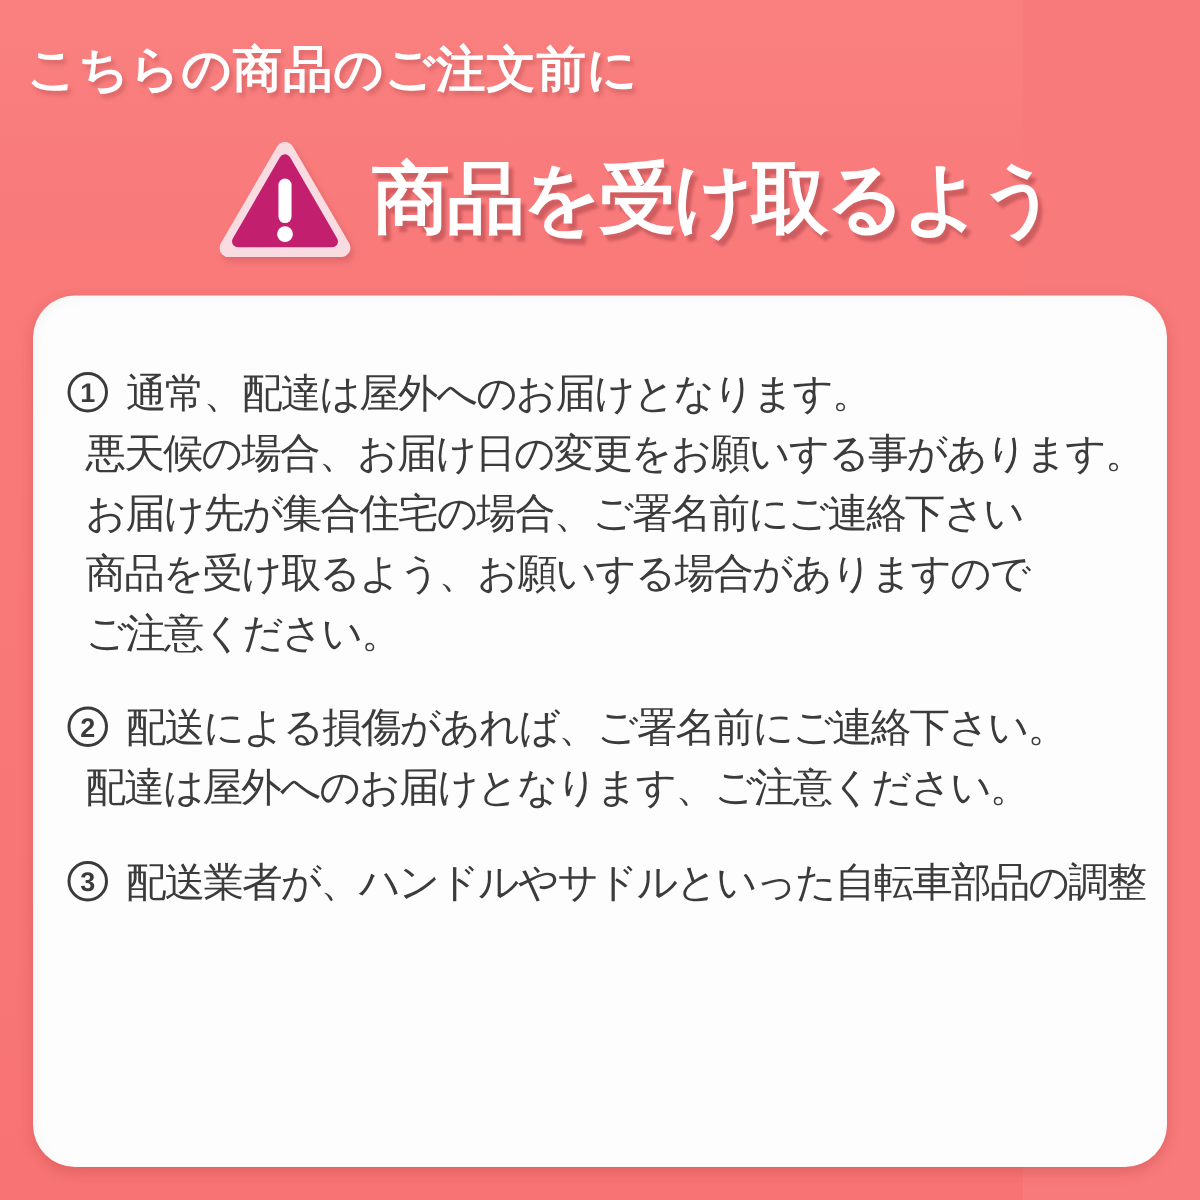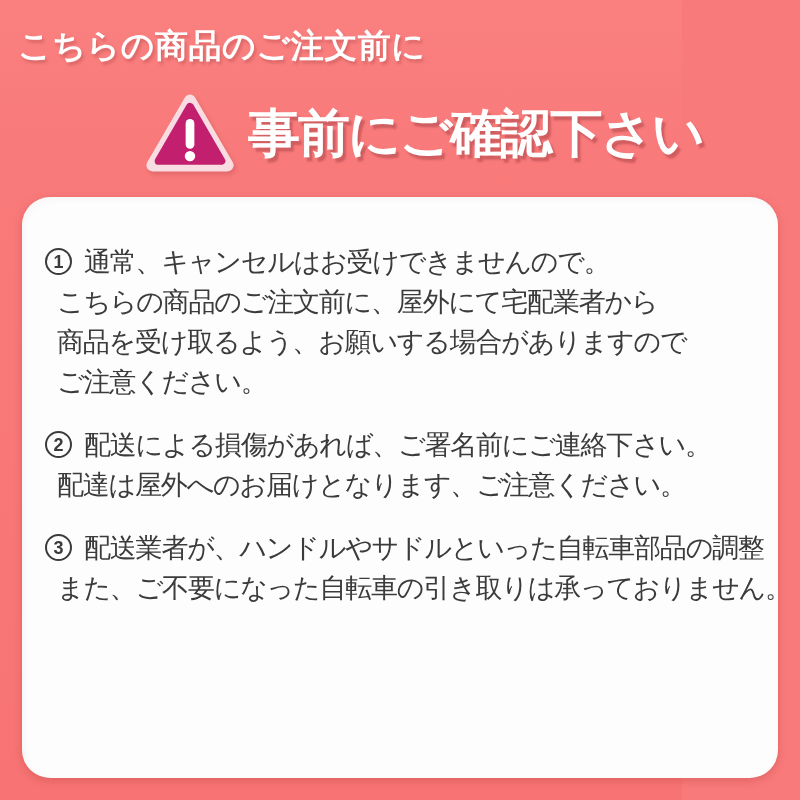--- a/index.html
+++ b/index.html
@@ -98,39 +98,39 @@
 
   <div class="preface">こちらの商品のご注文前に</div>
 
   <div class="title-row">
     <svg class="warn" viewBox="0 0 100 94" aria-hidden="true">
       <path class="tri-outer" d="M50 10 L93 84 L7 84 Z"></path>
       <path class="tri-inner" d="M50 17 L86 79 L14 79 Z"></path>
       <line class="excl-bar" x1="50" y1="36" x2="50" y2="60"></line>
       <circle class="excl-dot" cx="50" cy="73.5" r="6"></circle>
     </svg>
-    <h1 class="title">事前にご確認下さい</h1>
+    <h1 class="title">商品を受け取るよう</h1>
   </div>
 
   <div class="panel">
 
     <section class="notice">
       <span class="num">1</span>
-      <p class="line first">通常、キャンセルはお受けできませんので。</p>
-      <p class="line">こちらの商品のご注文前に、屋外にて宅配業者から</p>
+      <p class="line first">通常、配達は屋外へのお届けとなります。</p>
+      <p class="line">悪天候の場合、お届け日の変更をお願いする事があります。</p>
+      <p class="line">お届け先が集合住宅の場合、ご署名前にご連絡下さい</p>
       <p class="line">商品を受け取るよう、お願いする場合がありますので</p>
       <p class="line">ご注意ください。</p>
     </section>
 
     <section class="notice">
       <span class="num">2</span>
       <p class="line first">配送による損傷があれば、ご署名前にご連絡下さい。</p>
       <p class="line">配達は屋外へのお届けとなります、ご注意ください。</p>
     </section>
 
     <section class="notice">
       <span class="num">3</span>
       <p class="line first">配送業者が、ハンドルやサドルといった自転車部品の調整</p>
-      <p class="line">また、ご不要になった自転車の引き取りは承っておりません。</p>
     </section>
 
   </div>
 </div>
 
 </body></html>

